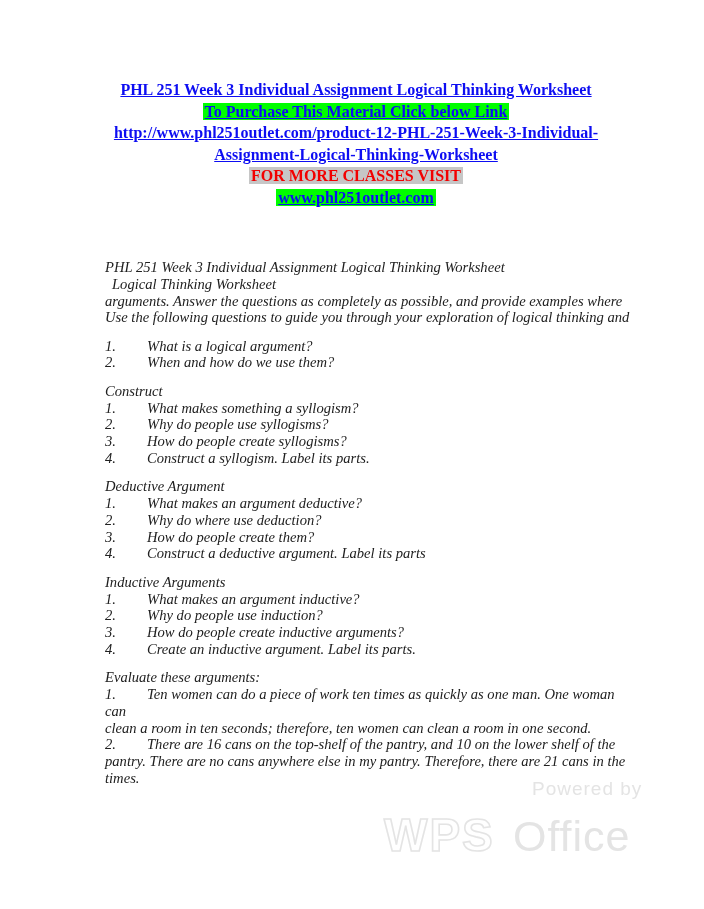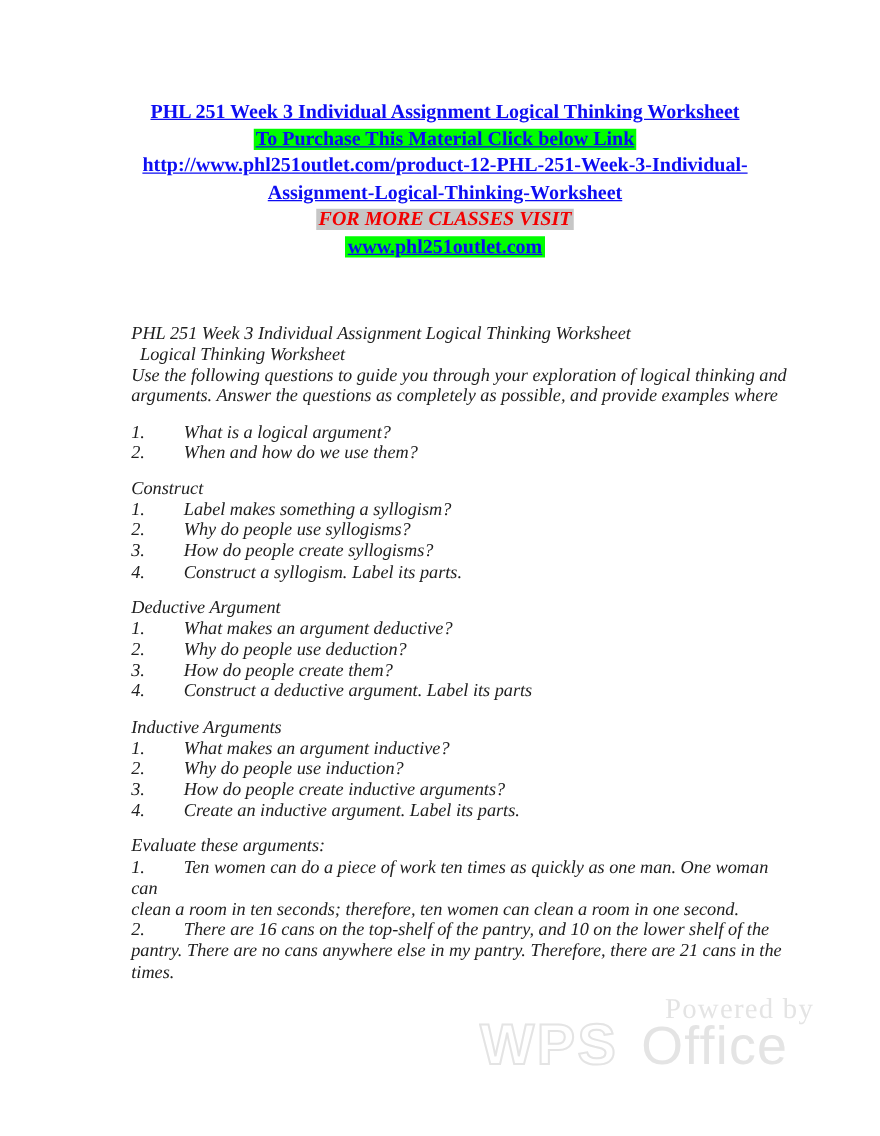--- a/index.html
+++ b/index.html
@@ -5,35 +5,35 @@
   html,body{margin:0;padding:0}
   body{width:704px;height:909px;background:#ffffff;overflow:hidden}
   .page{position:relative;width:704px;height:909px;background:#ffffff;
         font-family:"Liberation Serif","DejaVu Serif",serif}
 
   
   .promo-header{position:absolute;left:76px;top:79px;width:560px;text-align:center;
                 font-weight:bold;font-size:16px;line-height:21.6px}
   .blue-link{color:var(--link-blue);text-decoration:underline;cursor:pointer}
   .green-hl{background-color:var(--highlight-green);padding:0 2px}
-  .red-notice{color:var(--notice-red);font-style:italic}
+  .red-notice{color:var(--notice-red);}
   .gray-hl{background-color:var(--highlight-gray);padding:0 2px}
 
   
   .doc-body{position:absolute;left:105px;top:259px;width:505px;z-index:2;
             font-style:italic;font-size:14.6px;line-height:16.8px;color:var(--text-color)}
   .block{margin-bottom:11.5px}
   .bline{white-space:nowrap}
   .bline.indent{padding-left:7px}
   .num{display:inline-block;width:42px}
 
   
-  .powered-by{position:absolute;left:532px;top:794px;z-index:1;
-              font-family:Liberation Serif, serif;
-              font-size:23px;color:var(--watermark-gray);letter-spacing:1px}
+  .powered-by{position:absolute;left:532px;top:778px;z-index:1;
+              font-family:Liberation Sans, sans-serif;
+              font-size:19px;color:var(--watermark-gray);letter-spacing:1px}
   .wps-logo{position:absolute;left:383px;top:808px;z-index:1}
   .wps-logo .stroke-text{fill:none;stroke:var(--watermark-gray);stroke-width:1.6px;
               font-family:"Liberation Sans","DejaVu Sans",sans-serif;
               font-weight:bold;font-size:46px;letter-spacing:2px}
   .wps-logo .fill-text{fill:var(--watermark-gray);
               font-family:"Liberation Sans","DejaVu Sans",sans-serif;
               font-size:43px;letter-spacing:1px}
 </style>
 </head>
 <body>
@@ -52,39 +52,39 @@
       <div class="hline"><span class="blue-link">http://www.phl251outlet.com/product-12-PHL-251-Week-3-Individual-</span></div>
       <div class="hline"><span class="blue-link">Assignment-Logical-Thinking-Worksheet</span></div>
       <div class="hline"><span class="red-notice gray-hl">FOR MORE CLASSES VISIT</span></div>
       <div class="hline"><span class="blue-link green-hl">www.phl251outlet.com</span></div>
     </div>
 
   <div class="doc-body">
     <div class="block">
         <div class="bline">PHL 251 Week 3 Individual Assignment Logical Thinking Worksheet</div>
         <div class="bline indent">Logical Thinking Worksheet</div>
+        <div class="bline">arguments. Answer the questions as completely as possible, and provide examples where</div>
         <div class="bline">Use the following questions to guide you through your exploration of logical thinking and</div>
-        <div class="bline">arguments. Answer the questions as completely as possible, and provide examples where</div>
       </div>
     <div>
         <div class="block">
           <div class="bline"><span class="num">1.</span><span class="txt">What is a logical argument?</span></div>
           <div class="bline"><span class="num">2.</span><span class="txt">When and how do we use them?</span></div>
         </div>
         <div class="block">
           <div class="bline">Construct</div>
-          <div class="bline"><span class="num">1.</span><span class="txt">Label makes something a syllogism?</span></div>
+          <div class="bline"><span class="num">1.</span><span class="txt">What makes something a syllogism?</span></div>
           <div class="bline"><span class="num">2.</span><span class="txt">Why do people use syllogisms?</span></div>
           <div class="bline"><span class="num">3.</span><span class="txt">How do people create syllogisms?</span></div>
           <div class="bline"><span class="num">4.</span><span class="txt">Construct a syllogism. Label its parts.</span></div>
         </div>
         <div class="block">
           <div class="bline">Deductive Argument</div>
           <div class="bline"><span class="num">1.</span><span class="txt">What makes an argument deductive?</span></div>
-          <div class="bline"><span class="num">2.</span><span class="txt">Why do people use deduction?</span></div>
+          <div class="bline"><span class="num">2.</span><span class="txt">Why do where use deduction?</span></div>
           <div class="bline"><span class="num">3.</span><span class="txt">How do people create them?</span></div>
           <div class="bline"><span class="num">4.</span><span class="txt">Construct a deductive argument. Label its parts</span></div>
         </div>
         <div class="block">
           <div class="bline">Inductive Arguments</div>
           <div class="bline"><span class="num">1.</span><span class="txt">What makes an argument inductive?</span></div>
           <div class="bline"><span class="num">2.</span><span class="txt">Why do people use induction?</span></div>
           <div class="bline"><span class="num">3.</span><span class="txt">How do people create inductive arguments?</span></div>
           <div class="bline"><span class="num">4.</span><span class="txt">Create an inductive argument. Label its parts.</span></div>
         </div>

